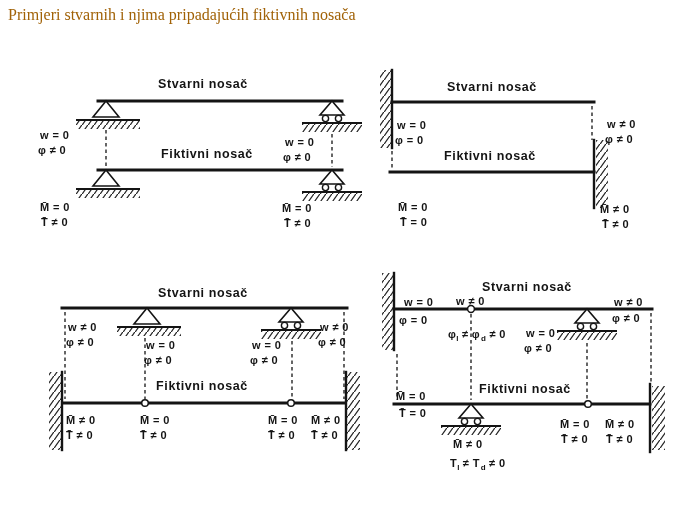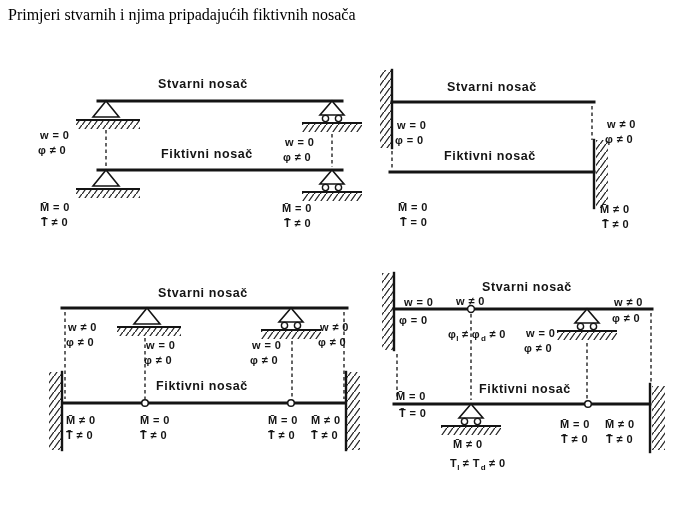--- a/index.html
+++ b/index.html
@@ -1,18 +1,18 @@
 <!DOCTYPE html>
 <html><head>
 <meta charset="utf-8">
 <style>
   html,body{margin:0;padding:0;background:#fff}
   body{width:680px;height:506px;position:relative;font-family:"Liberation Sans",sans-serif}
   .page-title{position:absolute;left:8px;top:6px;font-family:"Liberation Serif",serif;
-              font-size:16px;color:#000000;white-space:nowrap}
+              font-size:16px;color:#a16207;white-space:nowrap}
   svg.fig{position:absolute;left:0;top:0}
   svg text{font-family:"Liberation Sans",sans-serif;font-size:11px;font-weight:700;
            fill:#141414;letter-spacing:.4px;white-space:pre}
   .dt{font-size:12.5px;letter-spacing:.6px}
   .sb{font-size:8px}
   .beam{stroke:#141414;stroke-width:3;stroke-linecap:square}
   .wall{stroke:#141414;stroke-width:2.4;stroke-linecap:square}
   .dash{stroke:#141414;stroke-width:1.3;stroke-dasharray:3.5 3}
   .h{fill:url(#hatch)}
   .hinge{fill:#fff;stroke:#141414;stroke-width:1.5}

